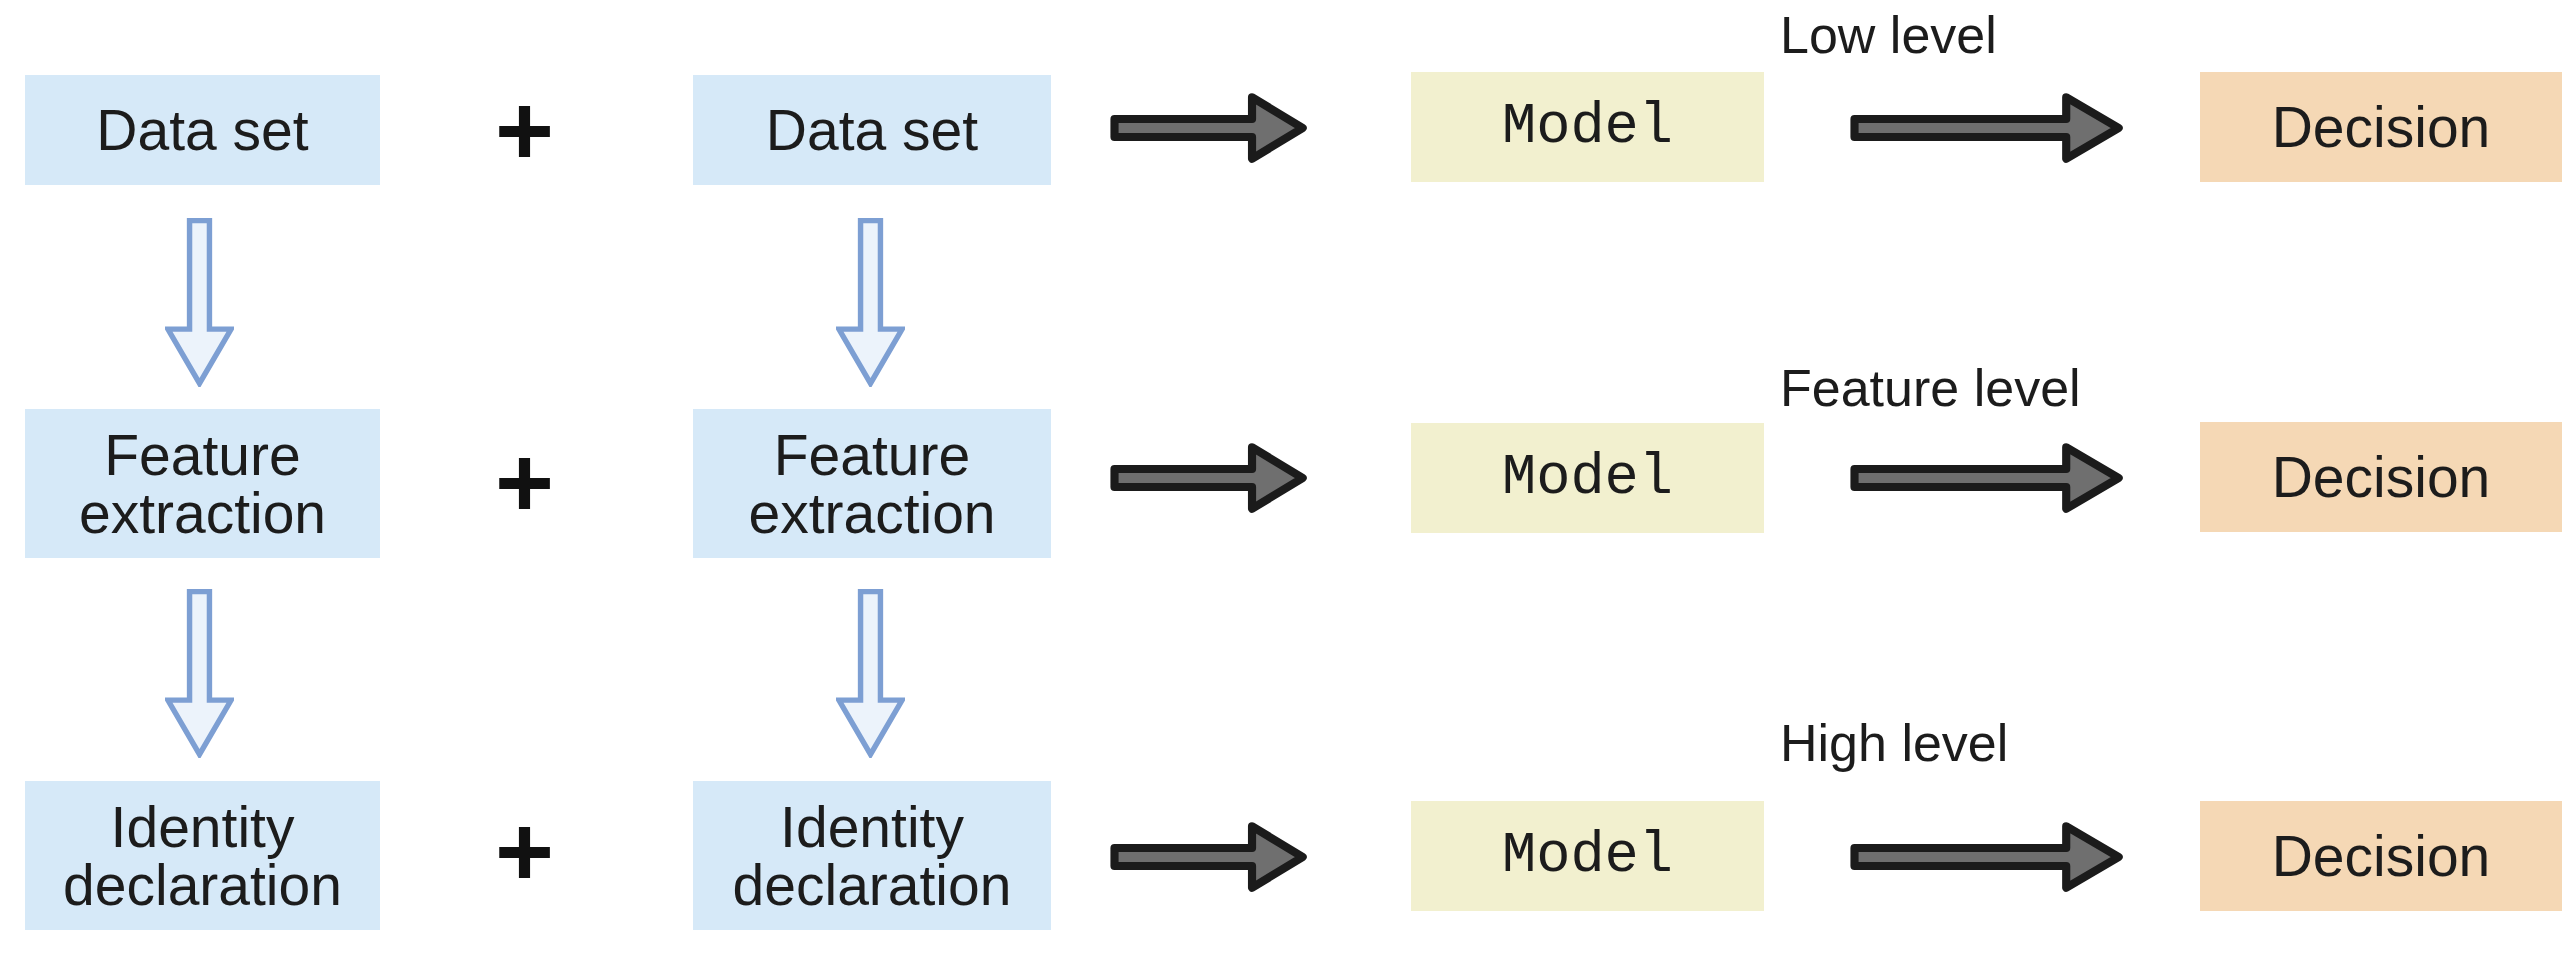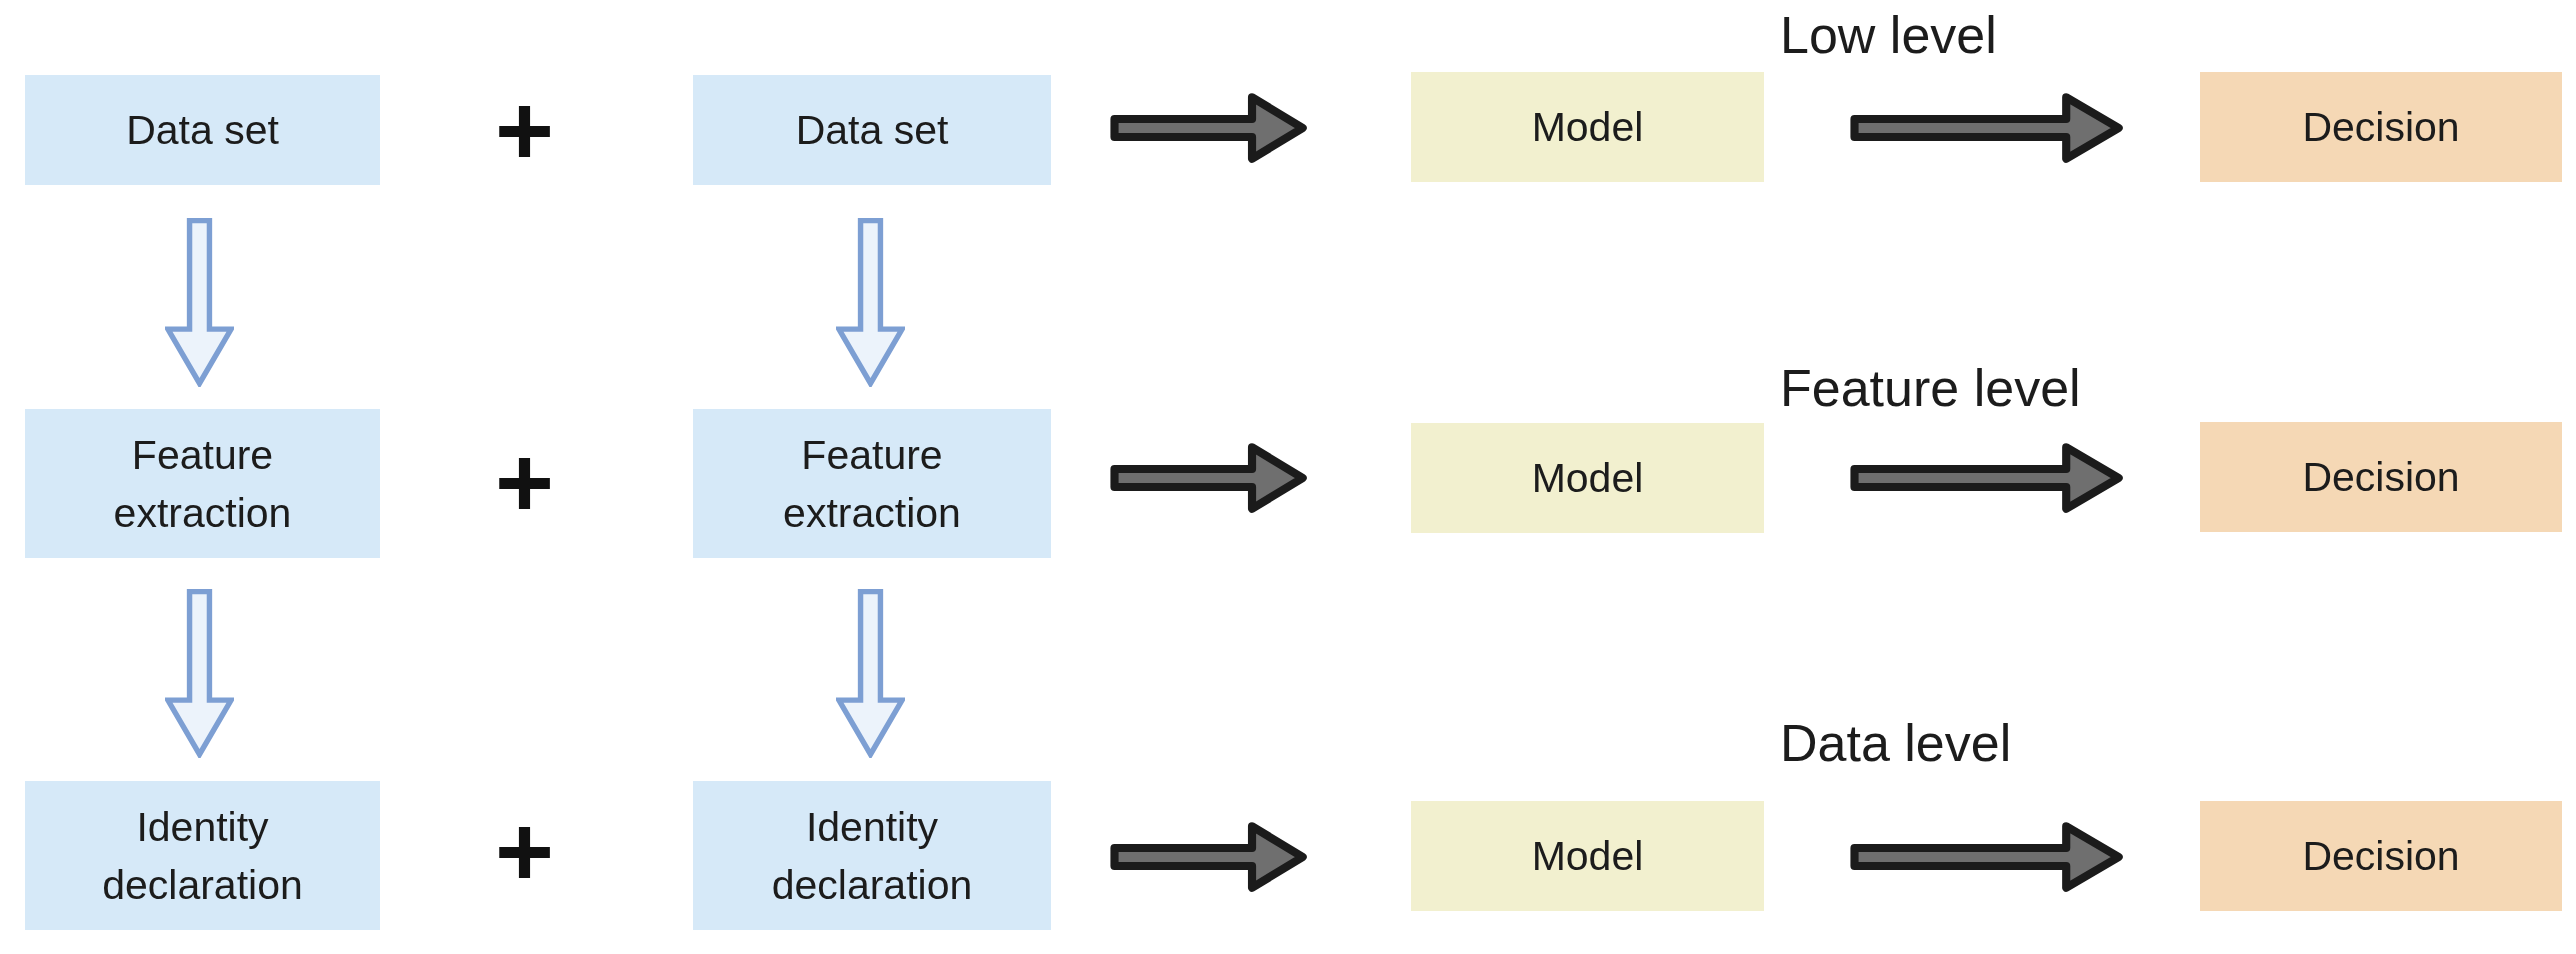--- a/index.html
+++ b/index.html
@@ -11,24 +11,24 @@
     --down_arrow_stroke:#7d9fd3;
     --down_arrow_fill:#ecf3fb;
     --text:#1c1c1c;
     --background:#ffffff;
   }
   html,body{margin:0;padding:0;}
   body{background:var(--background);font-family:"Liberation Sans",sans-serif;color:var(--text);}
   .canvas{position:relative;width:2576px;height:954px;background:var(--background);overflow:hidden;}
   .box{
     position:absolute;display:flex;align-items:center;justify-content:center;
-    text-align:center;font-size:41px;line-height:58px;color:var(--text);
+    text-align:center;font-size:57px;line-height:58px;color:var(--text);
   }
   .box.blue{background:var(--blue_box);}
-  .box.yellow{background:var(--yellow_box);}
+  .box.yellow{background:var(--yellow_box);font-family:Liberation Mono, monospace;}
   .box.orange{background:var(--orange_box);}
   .plus{
     position:absolute;width:109px;height:109px;display:flex;align-items:center;justify-content:center;
     font-size:101px;font-weight:700;color:#111;line-height:1;
   }
   .level-label{
     position:absolute;width:416px;text-align:left;font-size:52px;line-height:60px;color:var(--text);
   }
   .harrow{position:absolute;}
   .darrow{position:absolute;}
@@ -110,21 +110,21 @@
   <div class="box blue" style="left:693px;top:781px;width:358px;height:149px;padding:0 27px;box-sizing:border-box;">Identity declaration</div>
 
   <div class="harrow" style="left:1109px;top:819px;">
     <svg width="201" height="76" viewBox="0 0 222 84">
       <polygon points="6,32 158,32 158,8 214,42 158,76 158,52 6,52" fill="#6f6f6f" stroke="#1b1b1b" stroke-width="9" stroke-linejoin="round"></polygon>
     </svg>
   </div>
 
   <div class="box yellow" style="left:1411px;top:801px;width:353px;height:110px;">Model</div>
 
-  <div class="level-label" style="left:1780px;top:713px;">Data level</div>
+  <div class="level-label" style="left:1780px;top:713px;">High level</div>
 
   <div class="harrow" style="left:1849px;top:819px;">
     <svg width="277" height="76" viewBox="0 0 306 84">
       <polygon points="6,32 240,32 240,8 298,42 240,76 240,52 6,52" fill="#6f6f6f" stroke="#1b1b1b" stroke-width="9" stroke-linejoin="round"></polygon>
     </svg>
   </div>
 
   <div class="box orange" style="left:2200px;top:801px;width:362px;height:110px;">Decision</div>
 
 </div>

